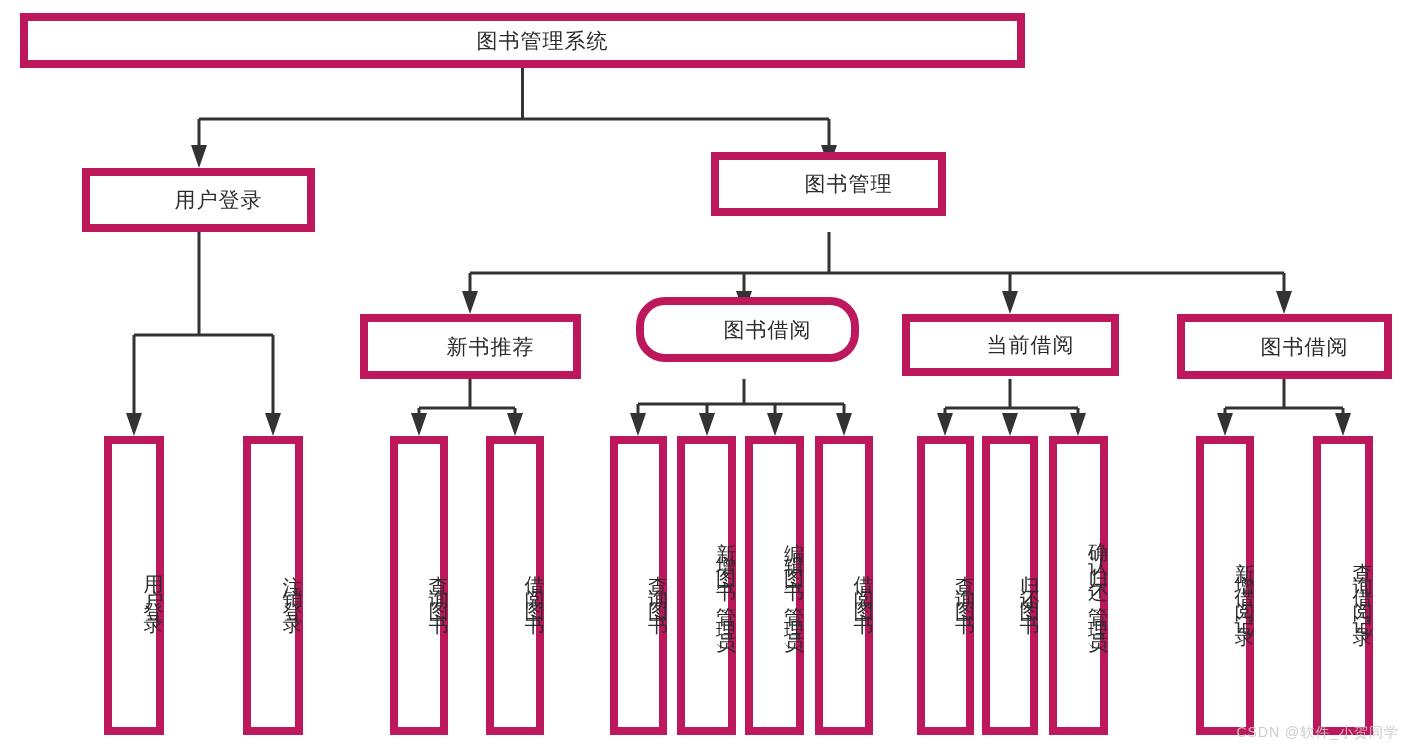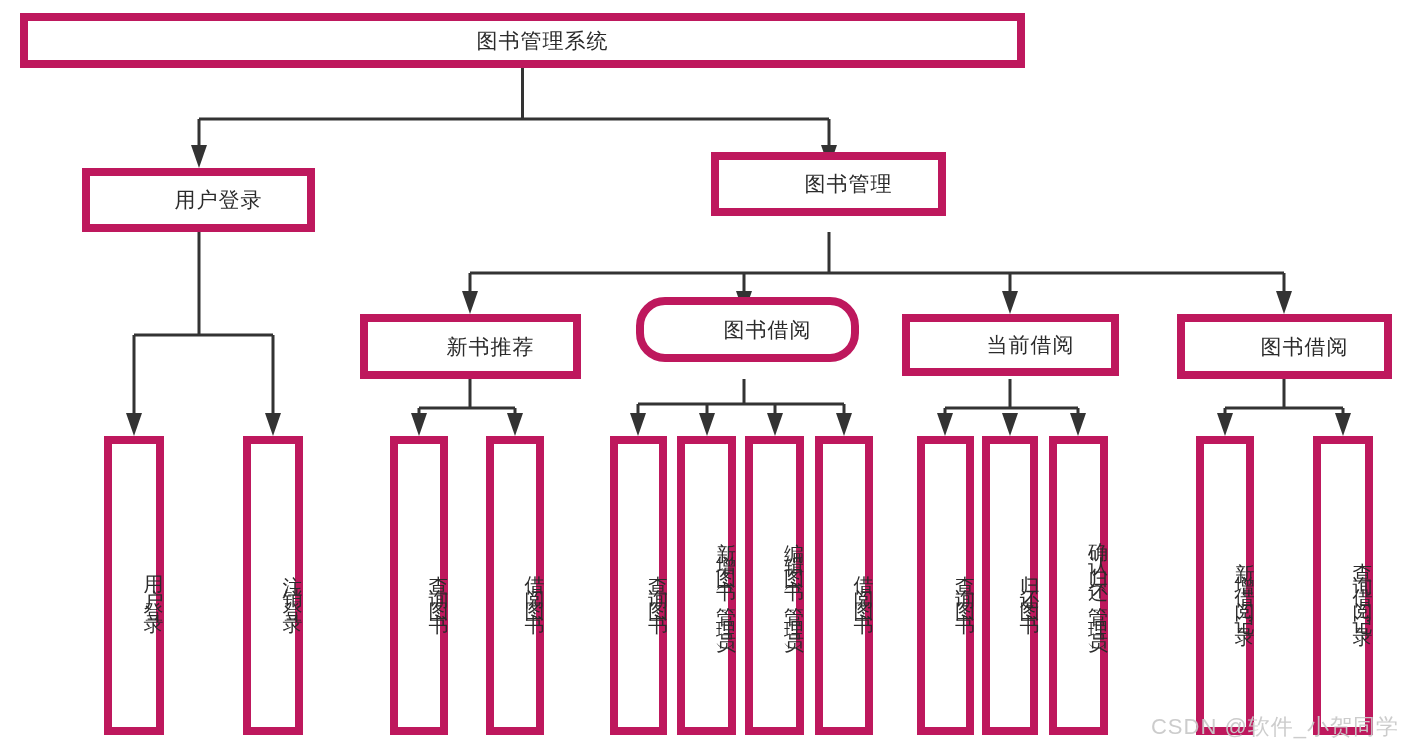--- a/index.html
+++ b/index.html
@@ -51,21 +51,21 @@
   #lf7{left:745px;width:59px;}
   #lf8{left:815px;width:58px;}
   #lf9{left:917px;width:57px;}
   #lf10{left:982px;width:56px;}
   #lf11{left:1049px;width:59px;}
   #lf12{left:1196px;width:58px;}
   #lf13{left:1313px;width:60px;}
   #watermark{
     position:absolute;
     right:6px;bottom:5px;
-    font-size:22px;
+    font-size:14px;
     color:rgba(201,201,201,0.95);
     z-index:3;
     white-space:nowrap;
     letter-spacing:1px;
   }
 </style>
 </head>
 <body>
 
 <div id="canvas">

